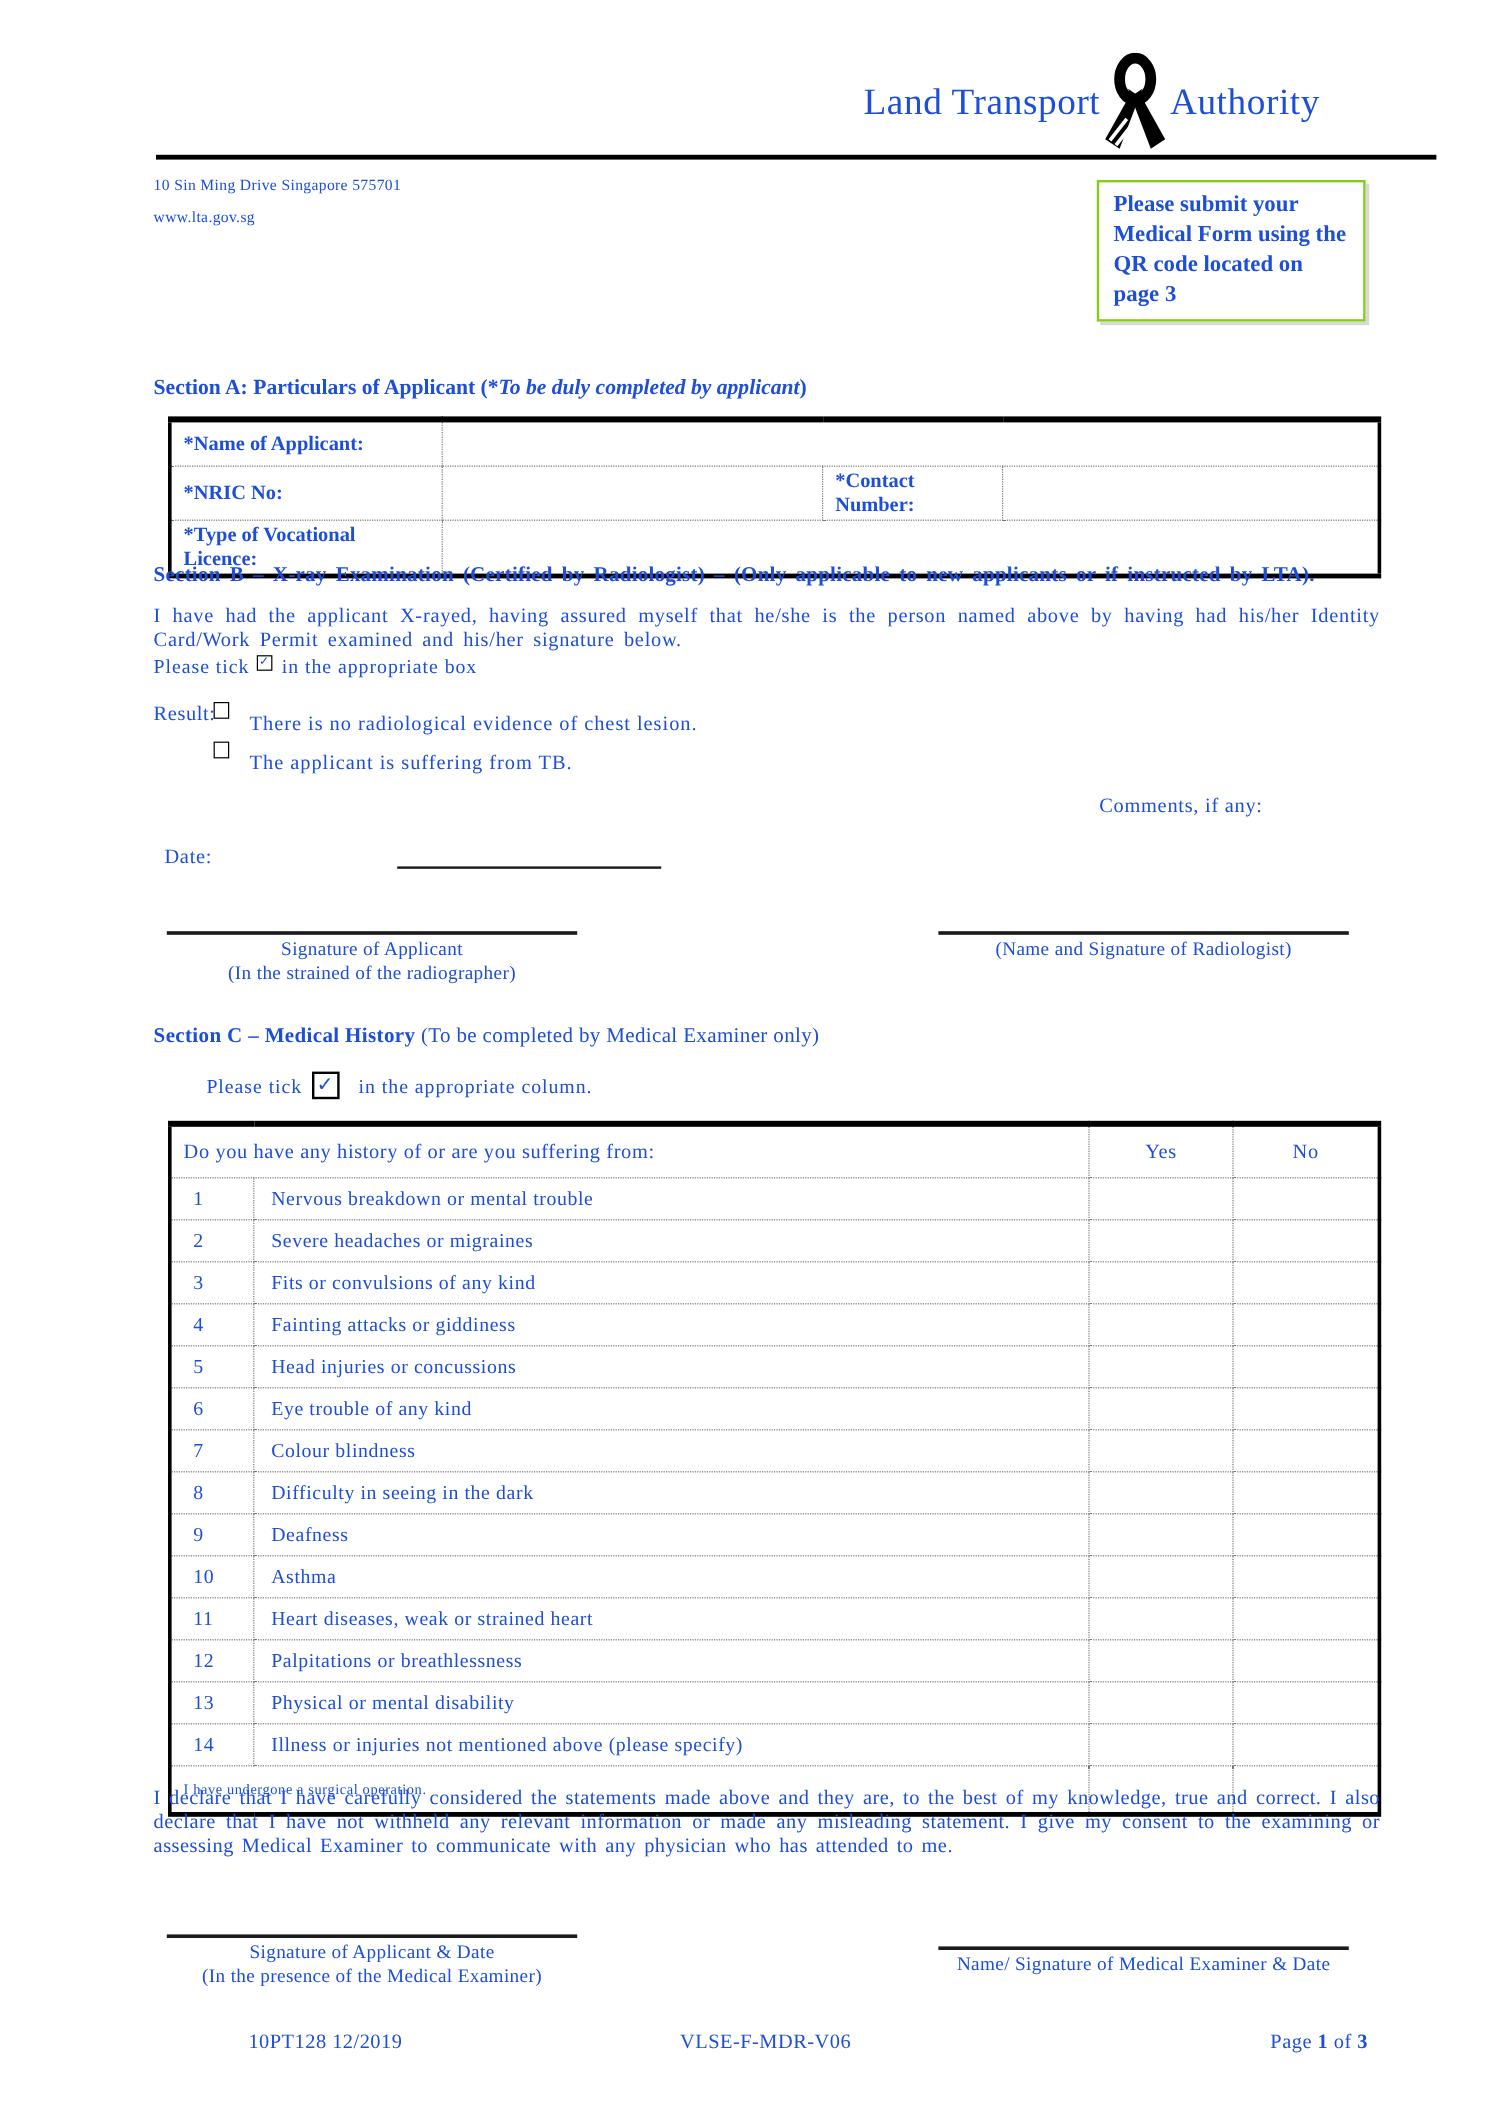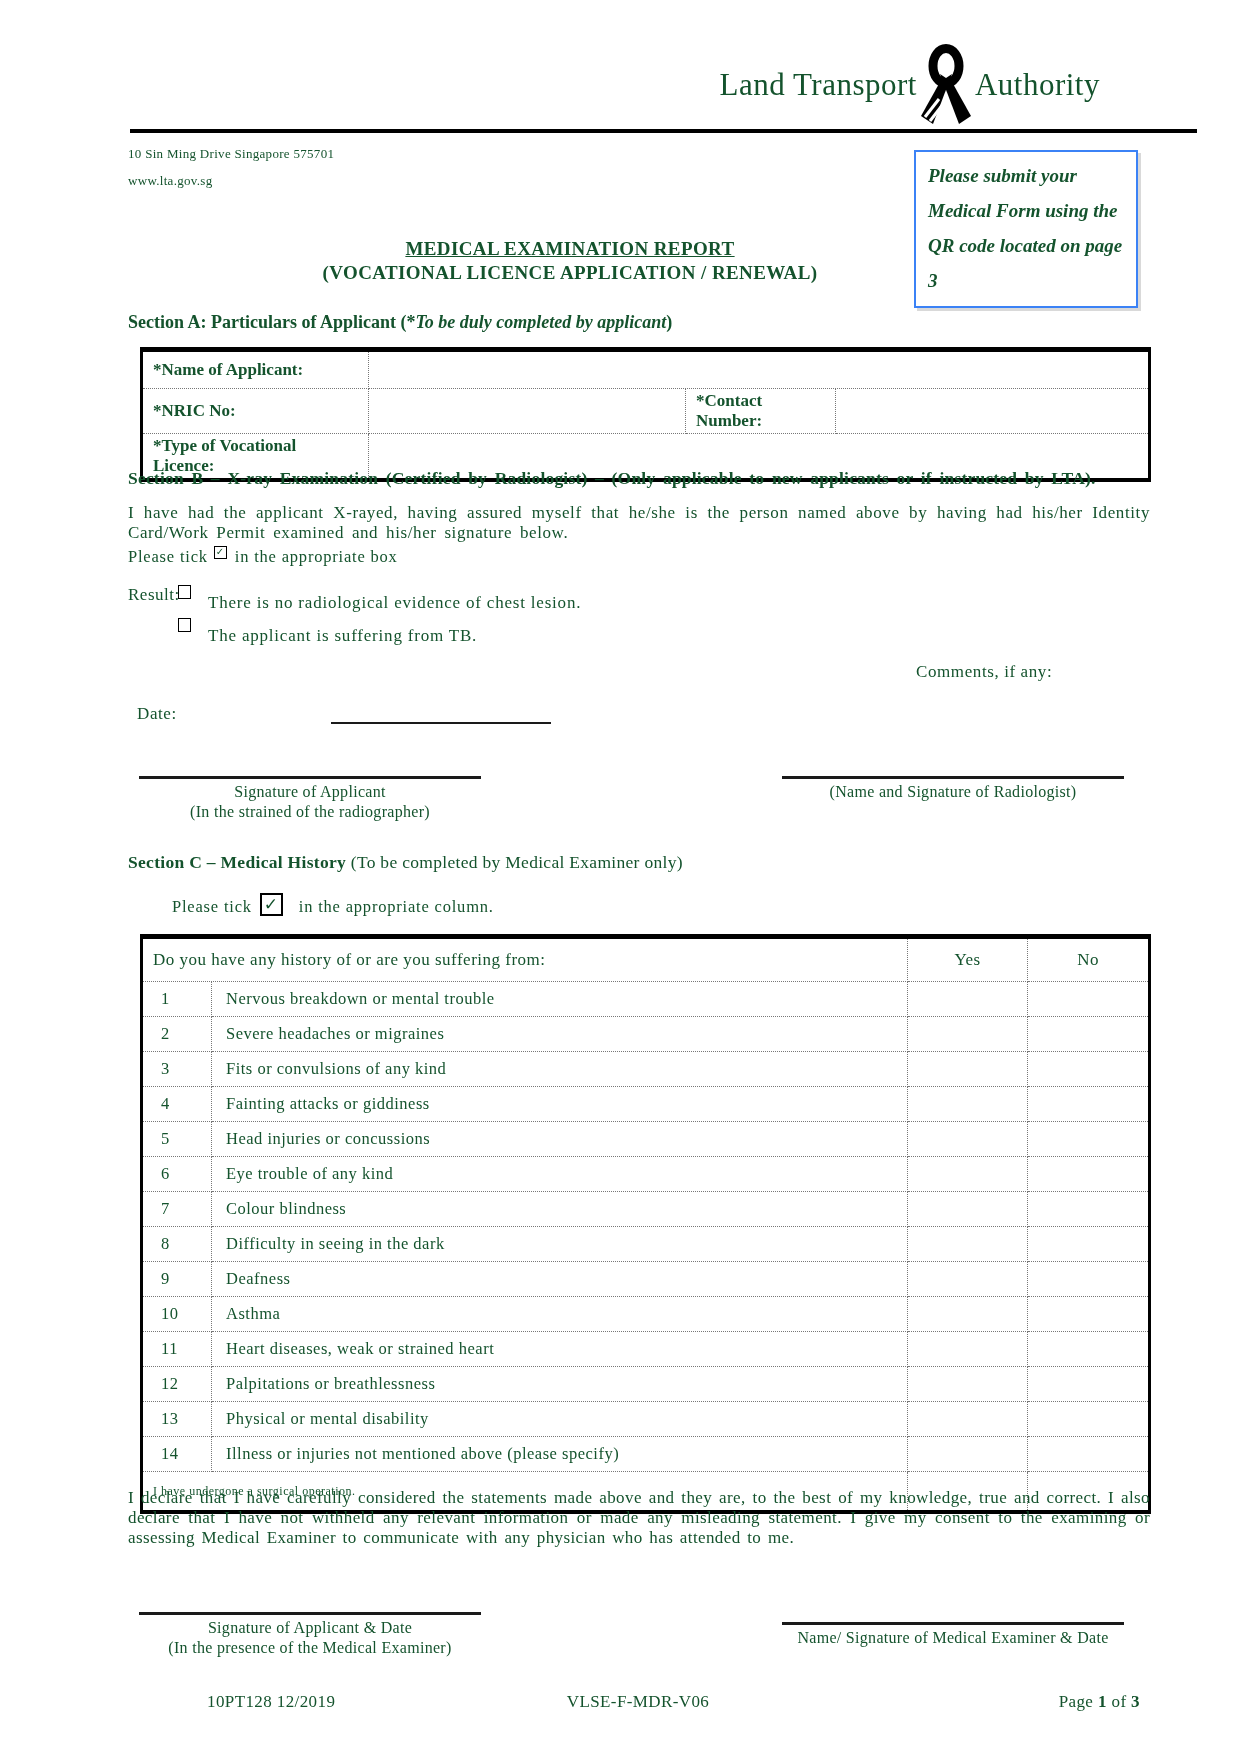--- a/index.html
+++ b/index.html
@@ -1,32 +1,32 @@
 <!DOCTYPE html>
 <html><head>
 <meta charset="utf-8">
 <style>
   html,body { margin:0; padding:0; background:#ffffff; }
   .page {
-    position:relative; width:1241px; height:1755px; background:#fff; color:#14532d;
+    position:relative; width:1241px; height:1755px; background:#fff; color:#1d4ed8;
     font-family:"Liberation Serif", serif; overflow:hidden;
   }
 
   
   .logo { position:absolute; top:45px; right:141px; height:80px;
           display:flex; align-items:center; font-size:31px; letter-spacing:.5px; }
   .logo .word { white-space:nowrap; }
   .logo svg { display:block; margin:0 2px; }
   .rule { position:absolute; left:130px; top:129px; width:1067px; height:4px; background:#000; }
 
   .address { position:absolute; left:128px; top:140px; font-size:13px; line-height:27px; letter-spacing:.3px; }
 
   .qr-box { position:absolute; left:914px; top:150px; width:224px; box-sizing:border-box;
-            border:2px solid #3b82f6; box-shadow:3px 3px 0 #d9d9d9; padding:6px 10px 8px 12px;
-            font-weight:bold; font-size:19px; line-height:35px;font-style:italic; }
+            border:2px solid #84cc16; box-shadow:3px 3px 0 #d9d9d9; padding:6px 10px 8px 12px;
+            font-weight:bold; font-size:19px; line-height:25px; }
 
   .title-block { position:absolute; left:130px; top:237px; width:880px; text-align:center;
                  font-weight:bold; font-size:19px; line-height:24px; letter-spacing:.4px; }
   .title-block .u { text-decoration:underline; }
 
   
   .secA-heading { position:absolute; left:128px; top:312px; font-weight:bold; font-size:18px; }
   .secA-heading i { font-style:italic; }
 
   table.form-table { border-collapse:collapse; table-layout:fixed; }
@@ -112,24 +112,20 @@
 
   <div class="rule"></div>
 
   <div class="address">
     <div>10 Sin Ming Drive Singapore 575701</div>
     <div>www.lta.gov.sg</div>
   </div>
 
   <div class="qr-box">Please submit your Medical Form using the QR code located on page 3</div>
 
-  <div class="title-block">
-    <div class="u">MEDICAL EXAMINATION REPORT</div>
-    <div>(VOCATIONAL LICENCE APPLICATION / RENEWAL)</div>
-  </div>
 
   <div class="secA-heading"><span>Section A: Particulars of Applicant (*</span><i>To be duly completed by applicant</i><span>)</span></div>
 
   <table id="applicant-table" class="form-table">
     <colgroup>
         <col style="width:227px">
         <col style="width:317px">
         <col style="width:150px">
         <col style="width:314px">
       </colgroup>

